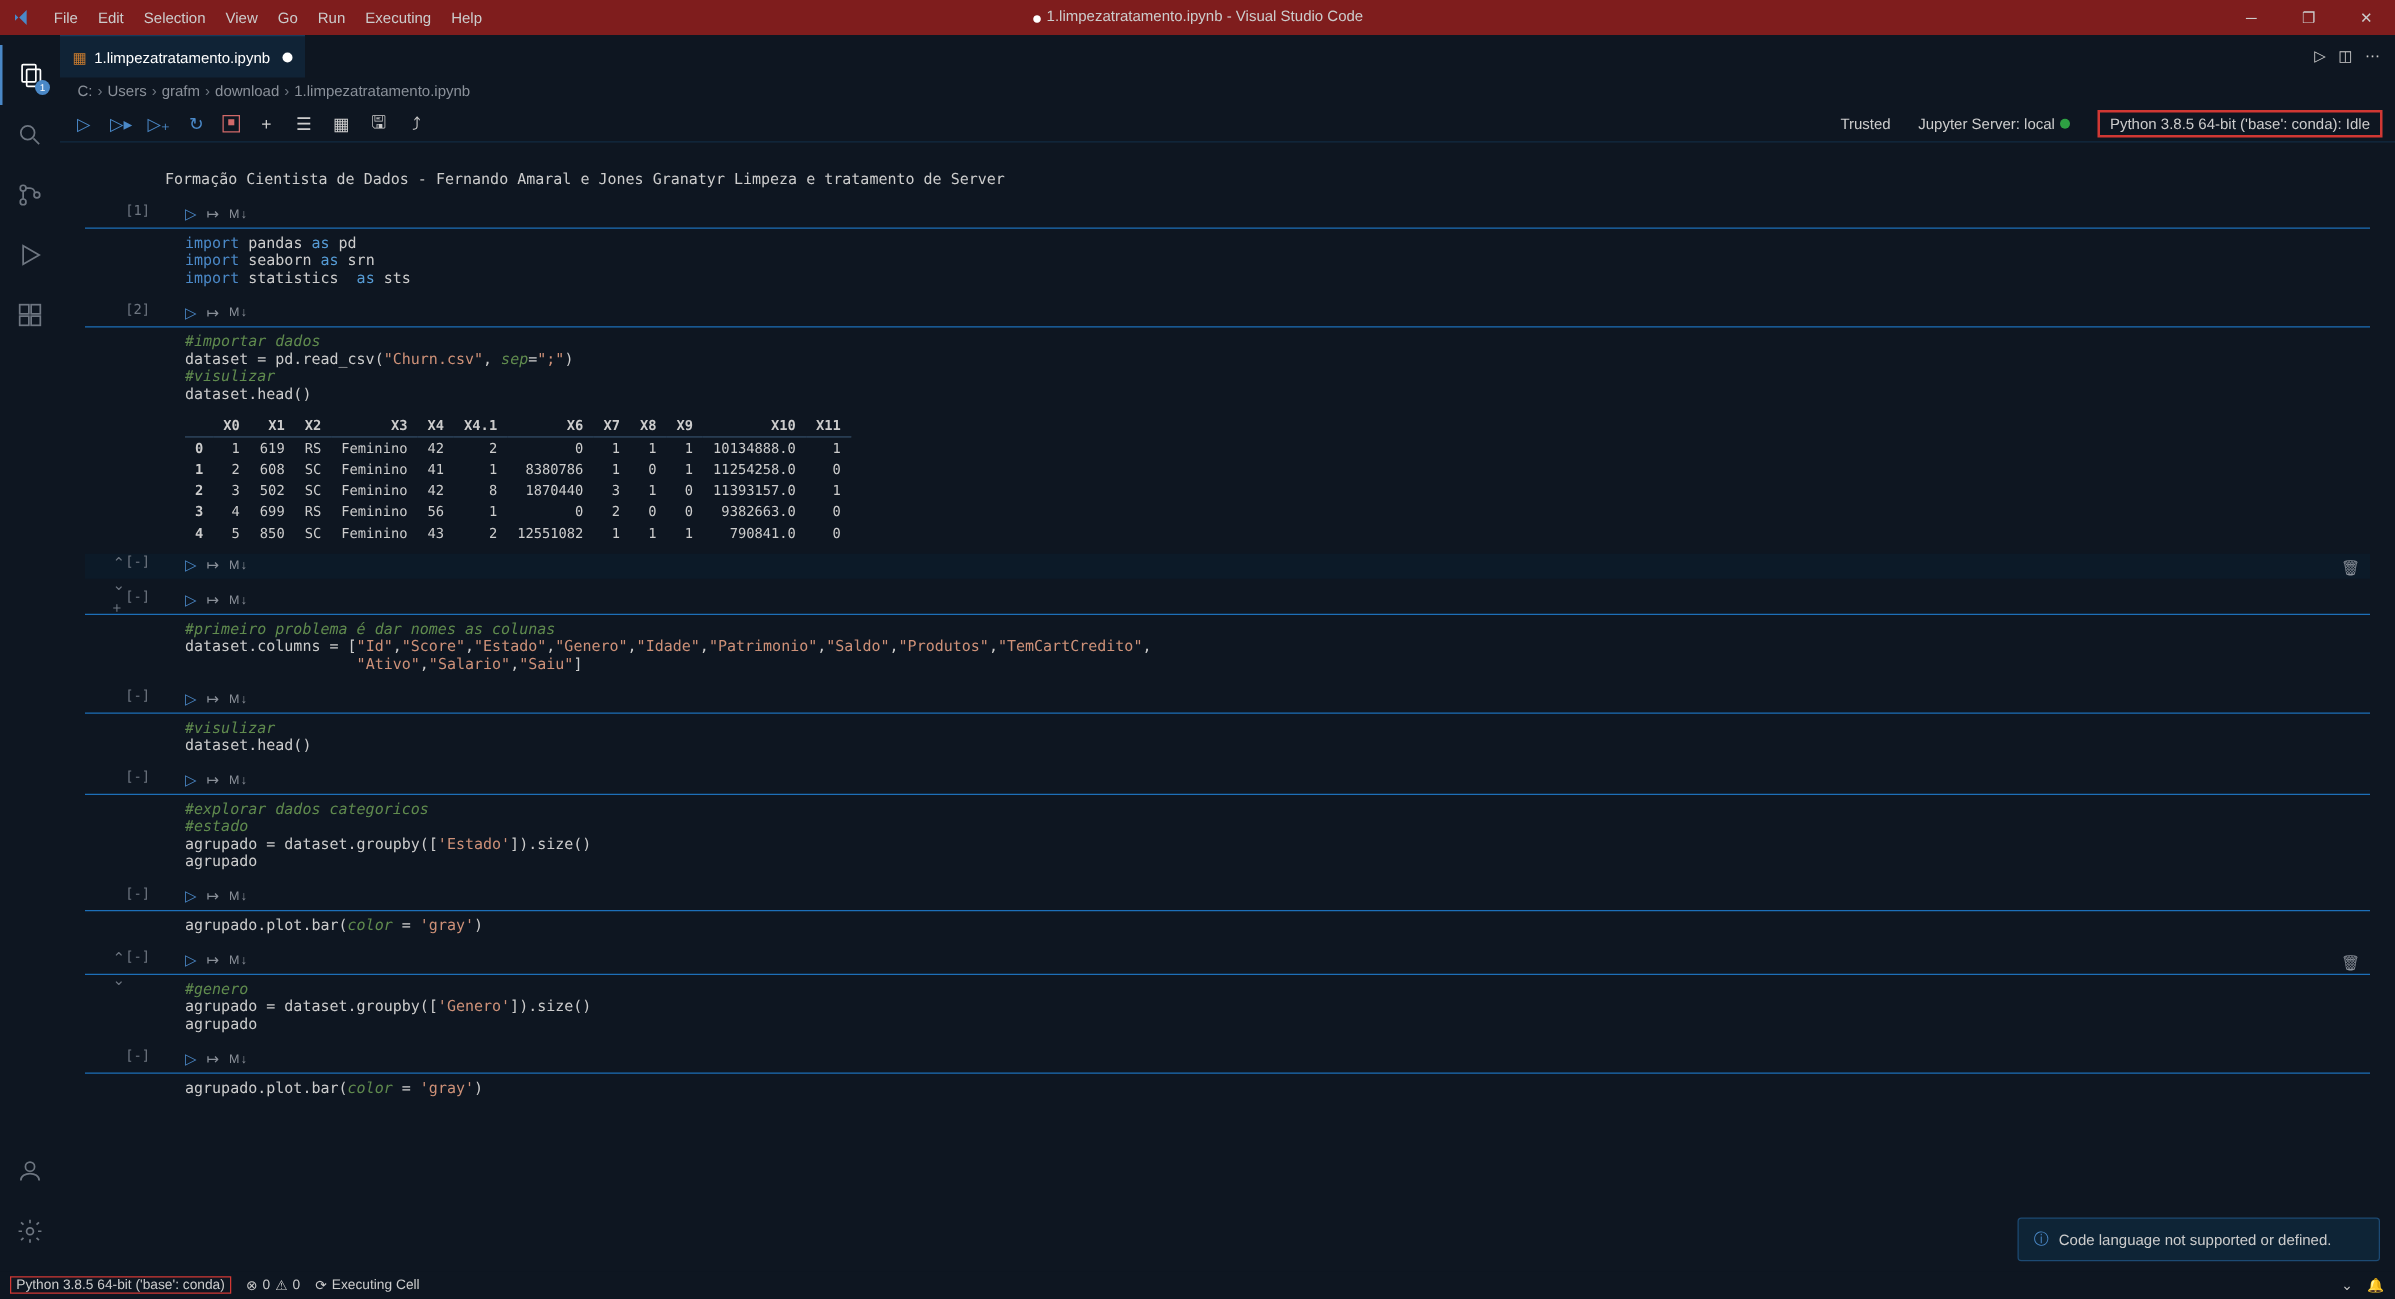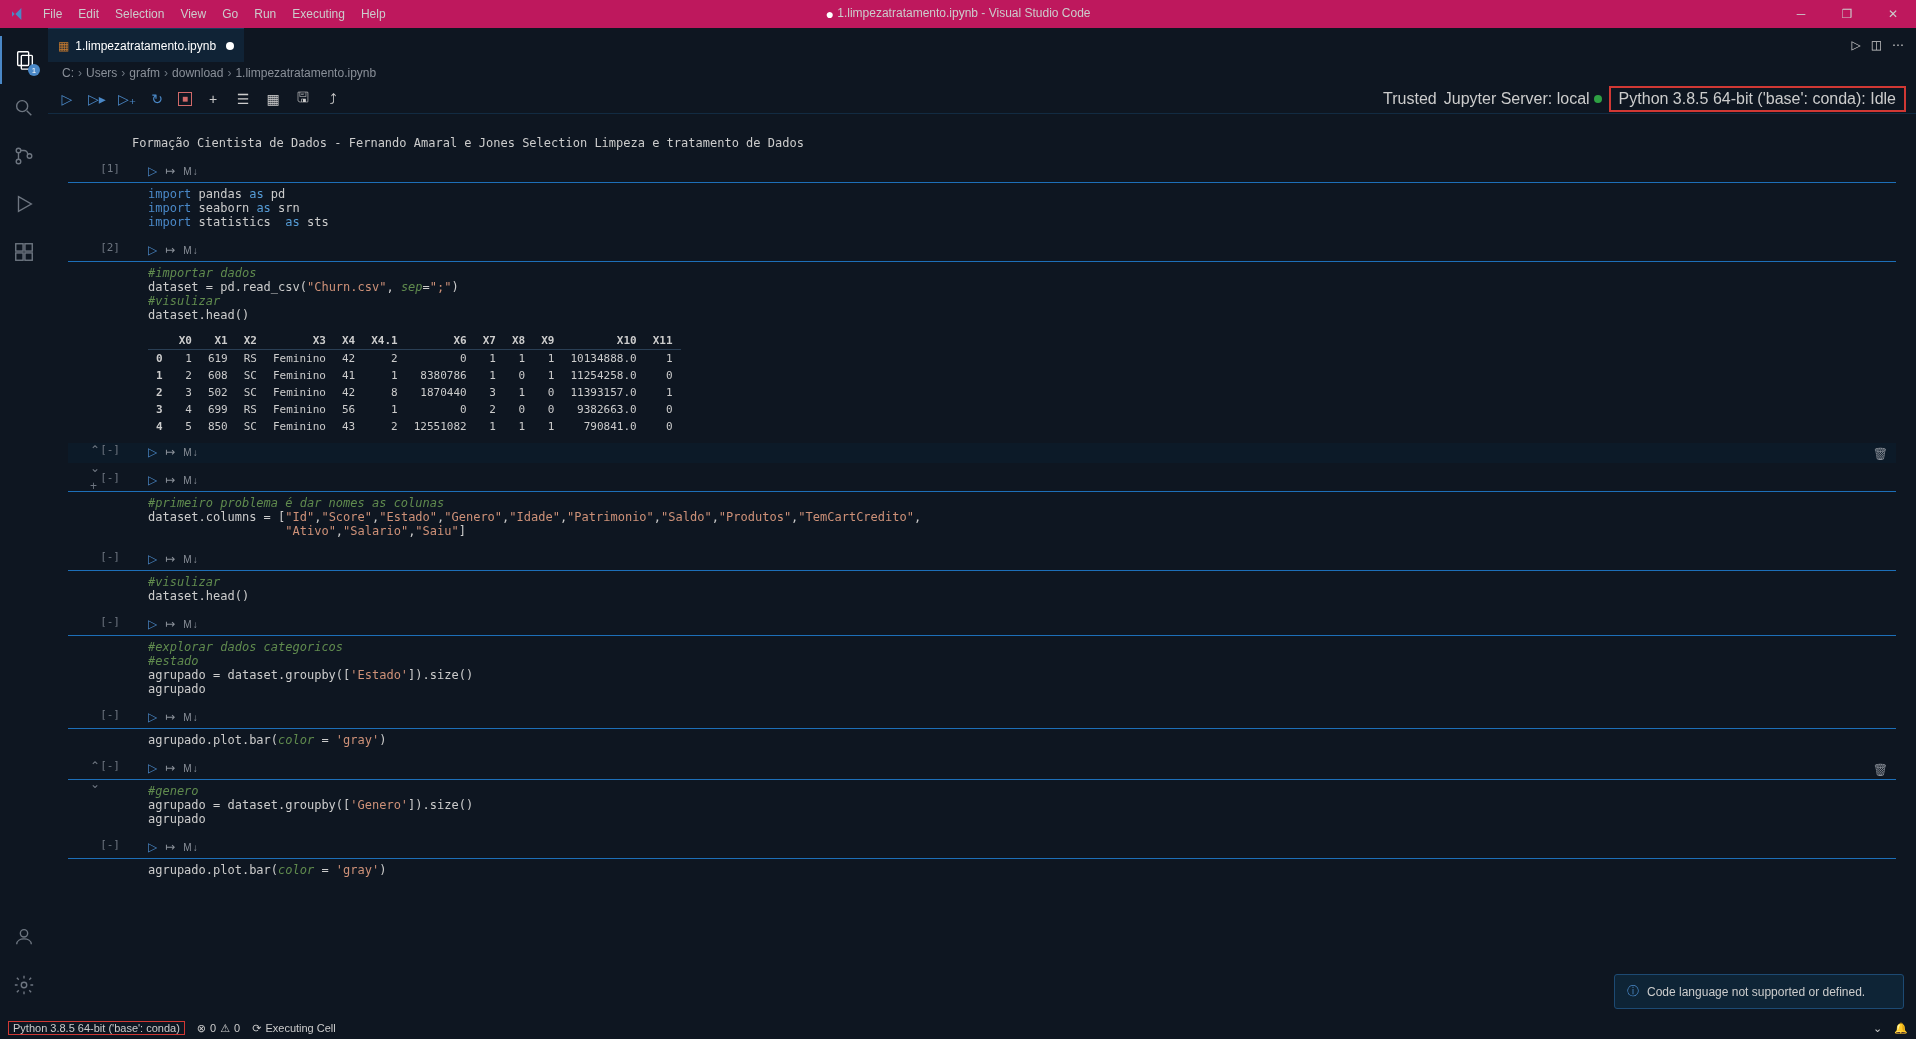--- a/index.html
+++ b/index.html
@@ -8,21 +8,21 @@
   font-size: 12px;
   background: #0e1621;
   color: #cccccc;
   width: 1916px;
   height: 1039px;
   overflow: hidden;
   position: relative;
 }
 .title-bar {
   height: 28px;
-  background: #be185d;
+  background: #7f1d1d;
   display: flex;
   align-items: center;
   position: relative;
 }
 .vscode-logo { width: 35px; display: flex; justify-content: center; align-items: center; color: #4a88c7; }
 .menu-bar { display: flex; }
 .menu-item { padding: 0 8px; cursor: pointer; color: #cccccc; }
 .title-text { position: absolute; left: 50%; transform: translateX(-50%); color: #cccccc; }
 .title-text .dot { color: #fff; font-size: 14px; vertical-align: middle; }
 .window-controls { position: absolute; right: 0; display: flex; }
@@ -45,21 +45,21 @@
 .tab-action { color: #cccccc; cursor: pointer; }
 .breadcrumbs { height: 22px; display: flex; align-items: center; padding: 0 14px; color: #8a9099; font-size: 12px; gap: 4px; }
 .breadcrumbs .sep { color: #6e7681; }
 .notebook-toolbar {
   height: 30px; display: flex; align-items: center; padding: 0 10px; gap: 12px;
   border-bottom: 1px solid #122b42;
 }
 .nb-tool { color: #4a88c7; cursor: pointer; font-size: 14px; display: inline-flex; align-items: center; justify-content: center; width: 18px; }
 .nb-tool.red { color: #d16969; border: 1px solid #d16969; width: 14px; height: 14px; font-size: 10px; }
 .nb-tool.plain { color: #cccccc; }
-.nb-right { margin-left: auto; display: flex; gap: 7px; align-items: center; font-size: 16px; }
+.nb-right { margin-left: auto; display: flex; gap: 22px; align-items: center; font-size: 12px; }
 .nb-right .item { color: #cccccc; cursor: pointer; display: flex; align-items: center; gap: 4px; }
 .nb-right .item .dot-green { width: 8px; height: 8px; background: #2ea043; border-radius: 50%; }
 .kernel-box {
   border: 2px solid #d13834; padding: 2px 8px; color: #cccccc;
 }
 .notebook-scroll { flex: 1; overflow-y: auto; padding: 10px 20px 40px 20px; }
 .markdown-cell { padding: 12px 0 12px 64px; font-family: Consolas, monospace; color: #cccccc; font-size: 12px; }
 .cell { position: relative; margin-bottom: 8px; }
 .cell-gutter { position: absolute; left: 0; top: 0; display: flex; flex-direction: column; align-items: center; }
 .prompt { font-family: Consolas, monospace; font-size: 11px; color: #6e7681; width: 60px; text-align: right; padding-right: 8px; }
@@ -231,21 +231,21 @@
         <span class="item">Trusted</span>
         <span class="item">
             <span>Jupyter Server: local</span> 
             <span class="dot-green"></span>
           </span>
         <span class="kernel-box">Python 3.8.5 64-bit ('base': conda): Idle</span>
       </div>
     </div>
 
     <div class="notebook-scroll">
-      <div class="markdown-cell">Formação Cientista de Dados - Fernando Amaral e Jones Selection Limpeza e tratamento de Dados</div>
+      <div class="markdown-cell">Formação Cientista de Dados - Fernando Amaral e Jones Granatyr Limpeza e tratamento de Server</div>
       <div id="cells">
           <div class="cell">
             <div class="cell-gutter">
               <div class="prompt">[1]</div>
             </div>
             <div class="cell-toolbar">
               <span class="tool">▷</span>
               <span class="tool plain">↦</span>
               <span class="lang">M↓</span>
             </div>

